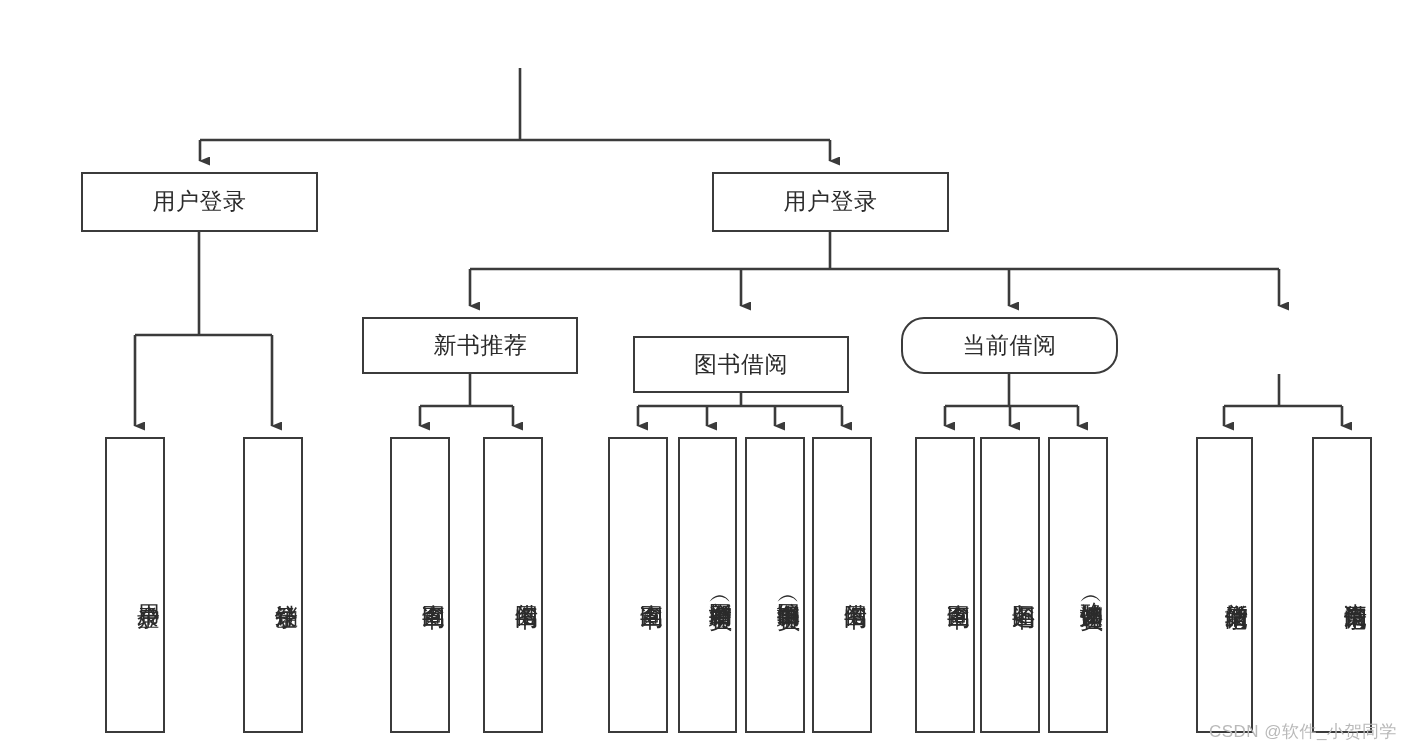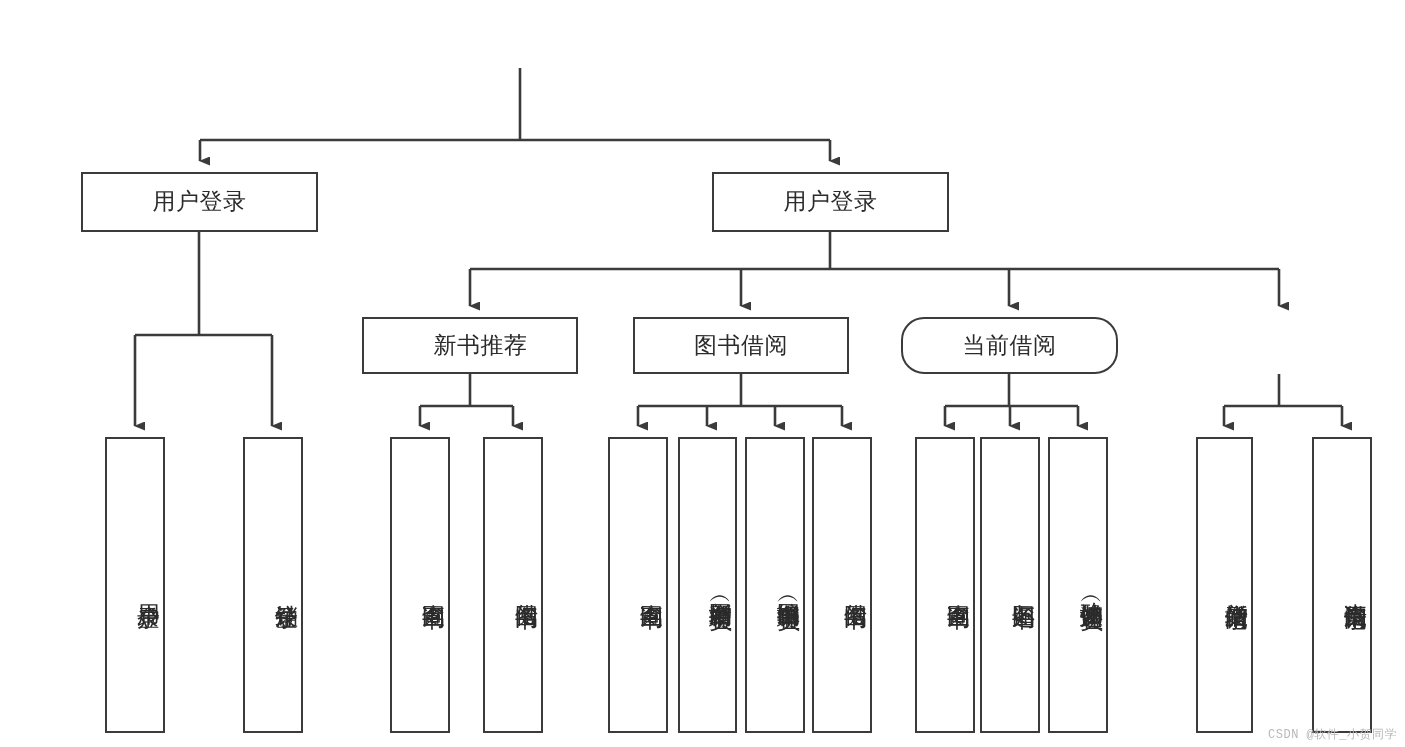--- a/index.html
+++ b/index.html
@@ -58,26 +58,26 @@
     writing-mode: vertical-rl;
     text-orientation: upright;
     -webkit-text-orientation: upright;
     display: block;
     max-height: 100%;
   }
   #watermark {
     position: absolute;
     right: 8px;
     bottom: 4px;
-    font-size: 12px;
+    font-size: 17px;
     color: #b9b9b9;
     letter-spacing: 0.5px;
     white-space: nowrap;
     z-index: 3;
-    font-family: Liberation Mono, monospace;
+    font-family: Liberation Sans, sans-serif;
   }
 </style>
 </head>
 <body>
 
 <div id="diagram-root">
 
   <svg id="wires" viewBox="0 0 1405 747" width="1405" height="747" xmlns="http://www.w3.org/2000/svg">
     <defs>
       <marker id="arrowhead" markerWidth="9" markerHeight="11" refX="4.5" refY="10" orient="auto" markerUnits="userSpaceOnUse">
@@ -132,21 +132,21 @@
   <div class="node node-h" style="left: 81px; top: 172px; width: 237px; height: 60px; border-color: rgb(59, 59, 59); background: rgb(255, 255, 255); color: rgb(43, 43, 43);">
     <span>用户登录</span>
   </div>
   <div class="node node-h" style="left: 712px; top: 172px; width: 237px; height: 60px; border-color: rgb(59, 59, 59); background: rgb(255, 255, 255); color: rgb(43, 43, 43);">
     <span>用户登录</span>
   </div>
 
   <div class="node node-h" style="left: 362px; top: 317px; width: 216px; height: 57px; border-color: rgb(59, 59, 59); background: rgb(255, 255, 255); color: rgb(43, 43, 43); padding-left: 21px;">
     <span>新书推荐</span>
   </div>
-  <div class="node node-h" style="left: 633px; top: 317px; width: 216px; height: 57px; border-color: rgb(59, 59, 59); background: rgb(255, 255, 255); color: rgb(43, 43, 43);">
+  <div class="node node-h" style="left: 633px; top: 336px; width: 216px; height: 57px; border-color: rgb(59, 59, 59); background: rgb(255, 255, 255); color: rgb(43, 43, 43);">
     <span>图书借阅</span>
   </div>
   <div class="node node-h" style="left: 901px; top: 317px; width: 217px; height: 57px; border-color: rgb(59, 59, 59); background: rgb(255, 255, 255); color: rgb(43, 43, 43); border-radius: 23px;">
     <span>当前借阅</span>
   </div>
 
   <div class="node node-v" style="left: 105px; top: 437px; width: 60px; height: 296px; border-color: rgb(59, 59, 59); background: rgb(255, 255, 255); color: rgb(43, 43, 43);">
     <span class="vtext">用户登录</span>
   </div>
   <div class="node node-v" style="left: 243px; top: 437px; width: 60px; height: 296px; border-color: rgb(59, 59, 59); background: rgb(255, 255, 255); color: rgb(43, 43, 43);">

